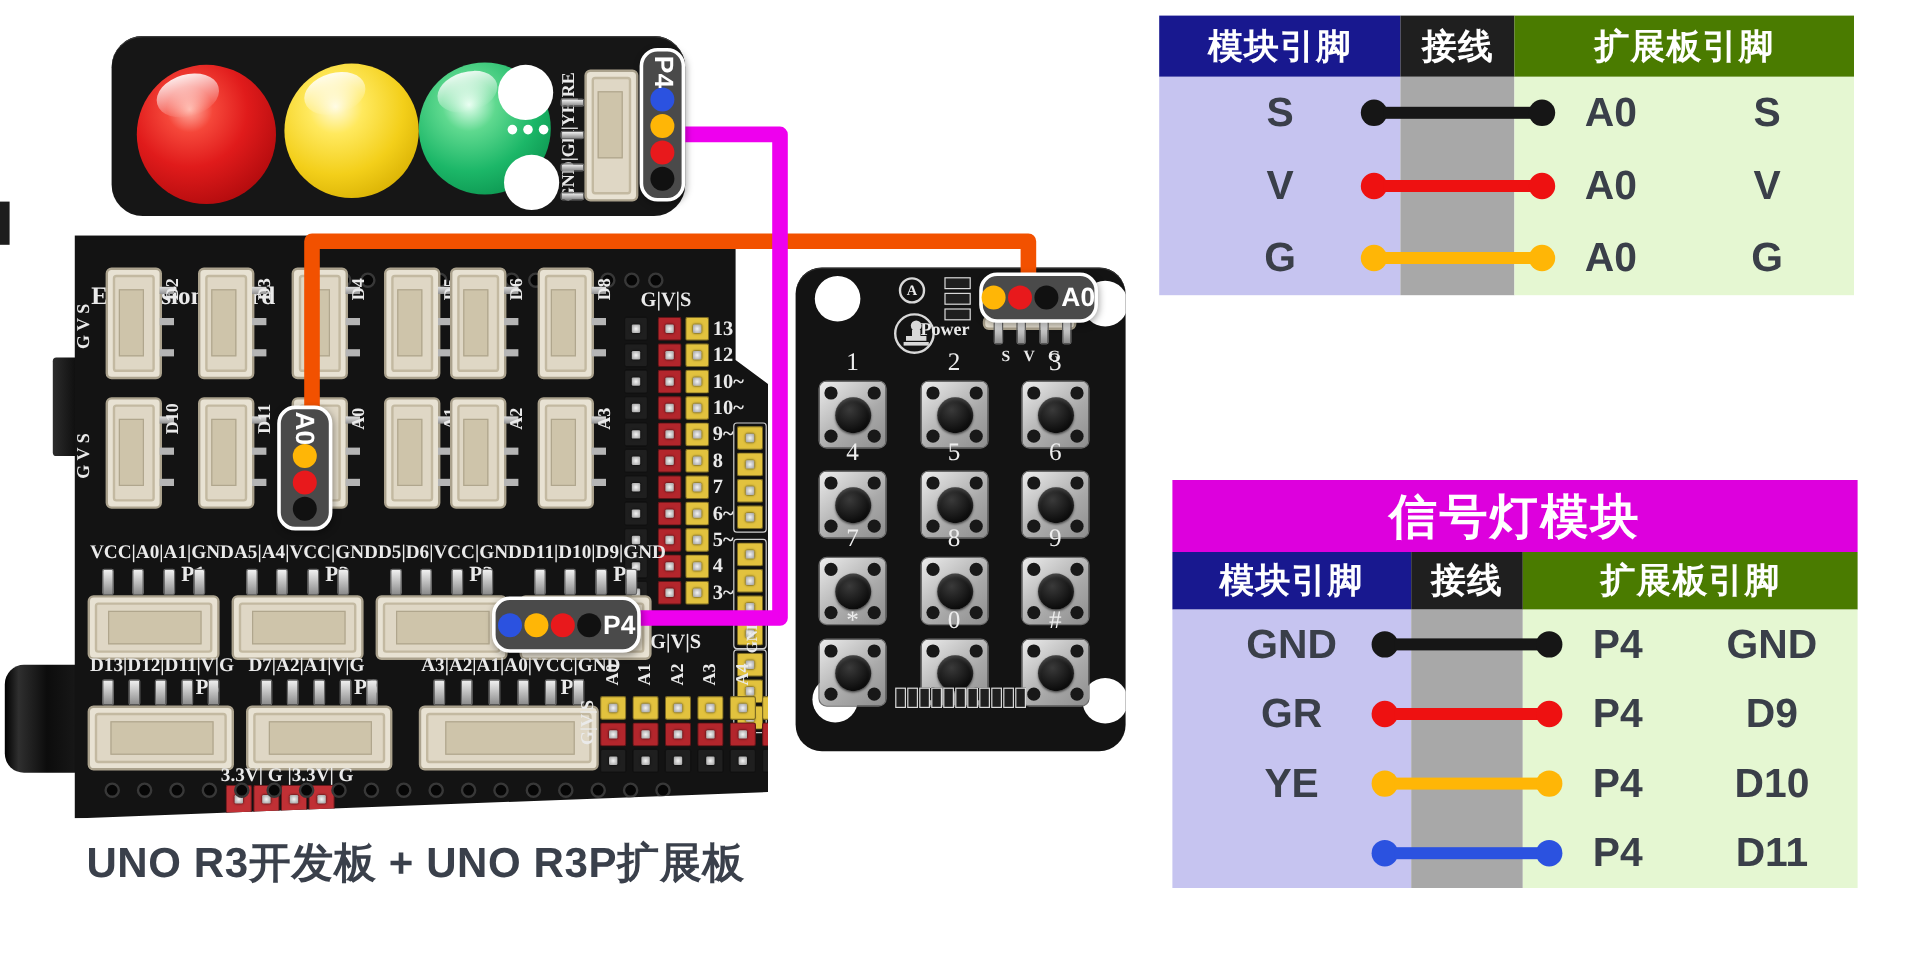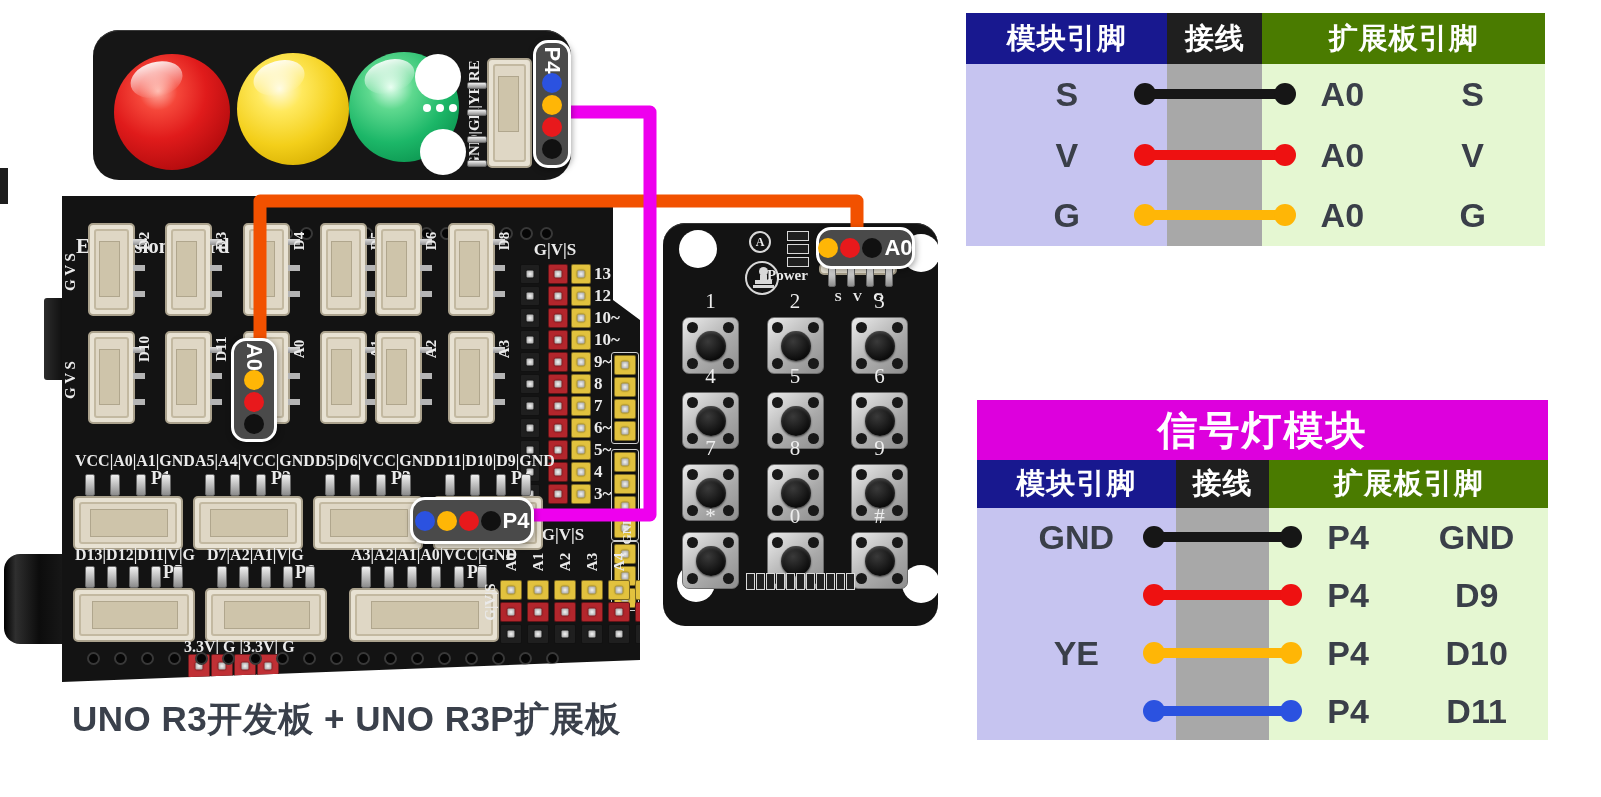--- a/index.html
+++ b/index.html
@@ -473,20 +473,21 @@
         <div class="t-txt t-mod">GND</div>
         <div class="t-wire" style="color: rgb(22, 22, 22);">
           <div class="t-dot"></div>
           <div class="t-line"></div>
           <div class="t-dot"></div>
         </div>
         <div class="t-txt t-port">P4</div>
         <div class="t-txt t-val">GND</div>
       </div>
       <div class="t-row">
+        <div class="t-txt t-mod">GR</div>
         <div class="t-wire" style="color: rgb(238, 17, 17);">
           <div class="t-dot"></div>
           <div class="t-line"></div>
           <div class="t-dot"></div>
         </div>
         <div class="t-txt t-port">P4</div>
         <div class="t-txt t-val">D9</div>
       </div>
       <div class="t-row">
         <div class="t-txt t-mod">YE</div>

